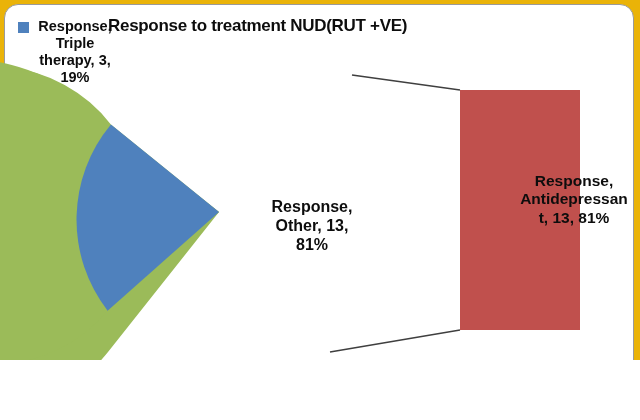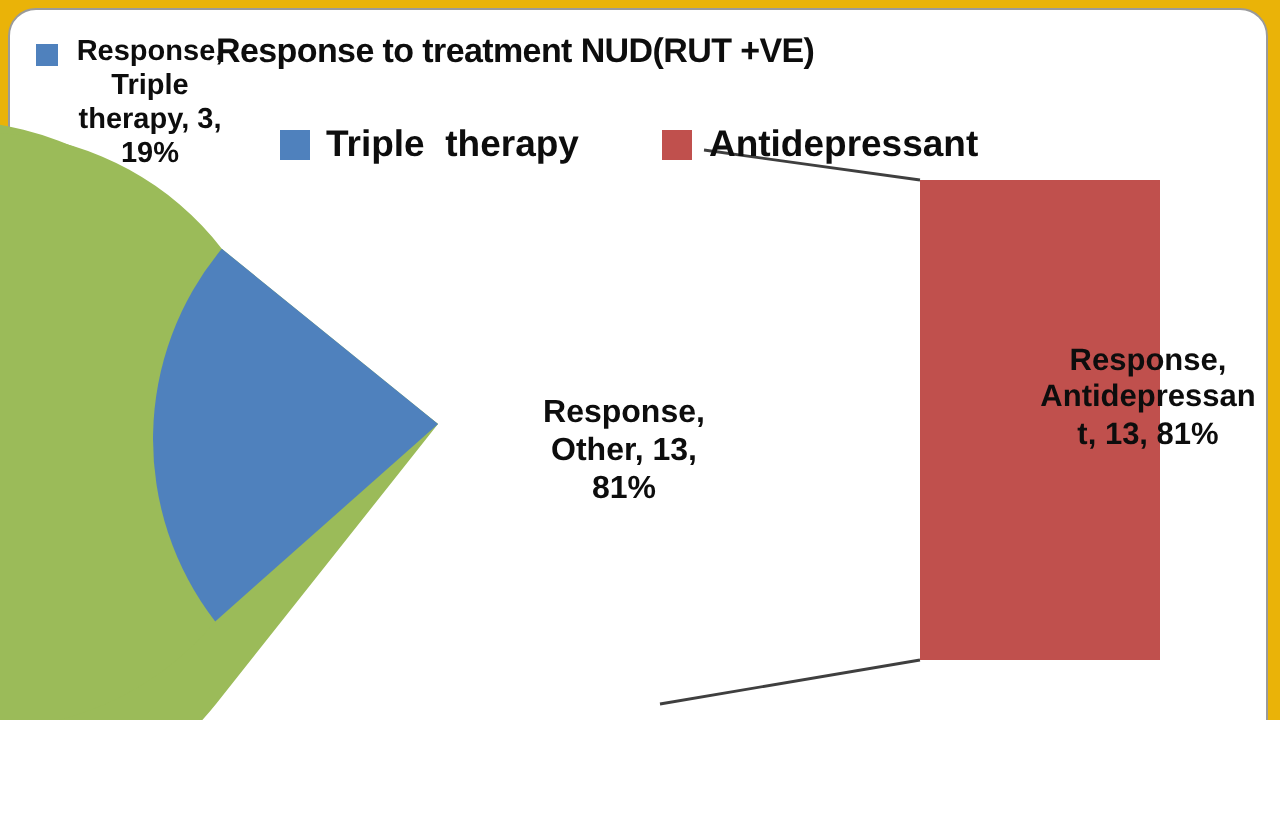--- a/index.html
+++ b/index.html
@@ -140,34 +140,20 @@
     <rect x="0" y="0" width="11" height="11" fill="#4f81bd"></rect>
   </svg>
 
   <div class="txt" id="callout-left-label">Response,
 Triple
 therapy, 3,
 19%</div>
 
   <div class="txt" id="chart-title">Response to treatment NUD(RUT +VE)</div>
 
-  <div id="legend">
-    <div class="legend-item">
-      <svg class="legend-swatch" viewBox="0 0 15 15">
-        <rect x="0" y="0" width="15" height="15" fill="#4f81bd"></rect>
-      </svg>
-      <span class="legend-text">Triple  therapy</span>
-    </div>
-    <div class="legend-item">
-      <svg class="legend-swatch" viewBox="0 0 15 15">
-        <rect x="0" y="0" width="15" height="15" fill="#c0504d"></rect>
-      </svg>
-      <span class="legend-text">Antidepressant</span>
-    </div>
-  </div>
 
   <div class="txt" id="pie-slice-other-label">Response,
 Other, 13,
 81%</div>
 
   <div class="txt" id="red-box-label">Response,
 Antidepressan
 t, 13, 81%</div>
 
 </div>

